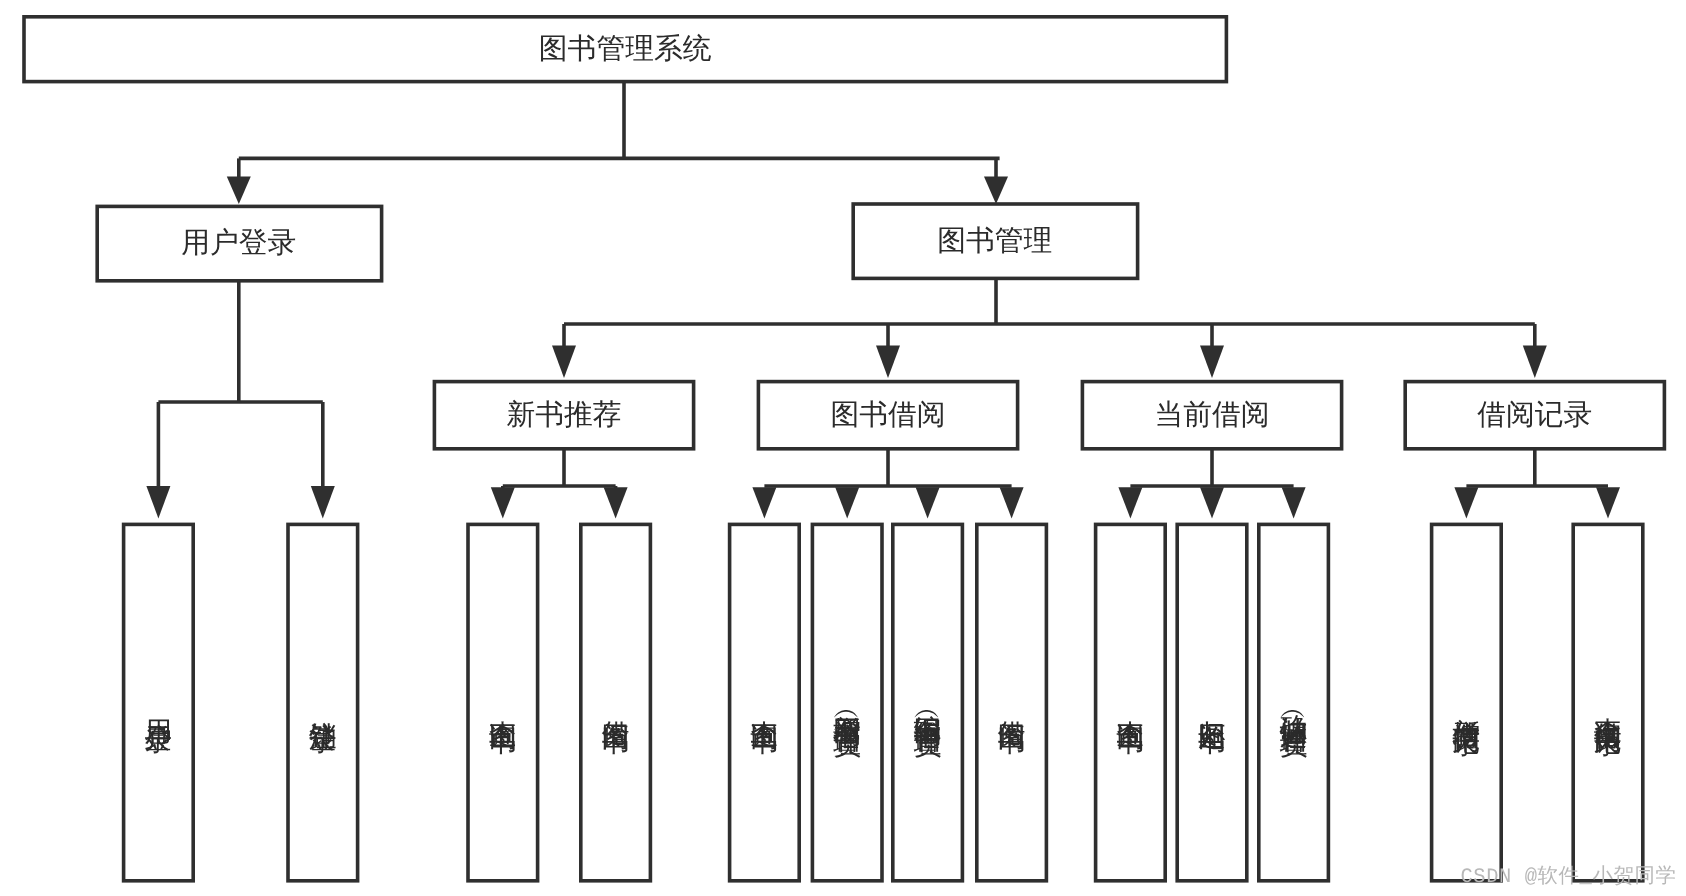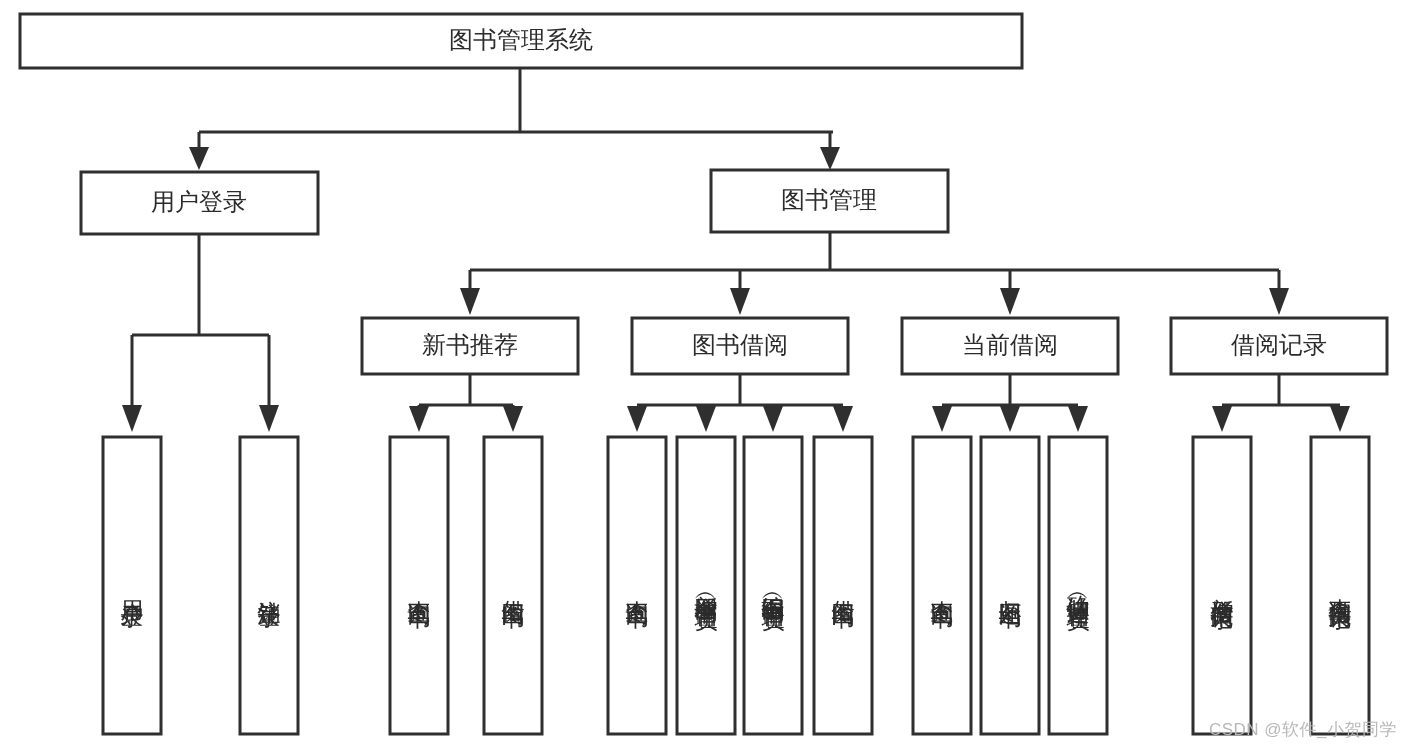--- a/index.html
+++ b/index.html
@@ -56,21 +56,21 @@
     justify-content: center;
     text-align: center;
     white-space: normal;
     pointer-events: none;
     user-select: none;
   }
   .watermark {
     position: absolute;
     right: 8px;
     bottom: 6px;
-    font-family: Liberation Sans, sans-serif;
+    font-family: Liberation Mono, monospace;
     font-size: 17px;
     color: #b8b8b8;
     letter-spacing: 0.5px;
     white-space: nowrap;
   }
 </style>
 </head>
 <body>
 
 <div id="diagram-root">

